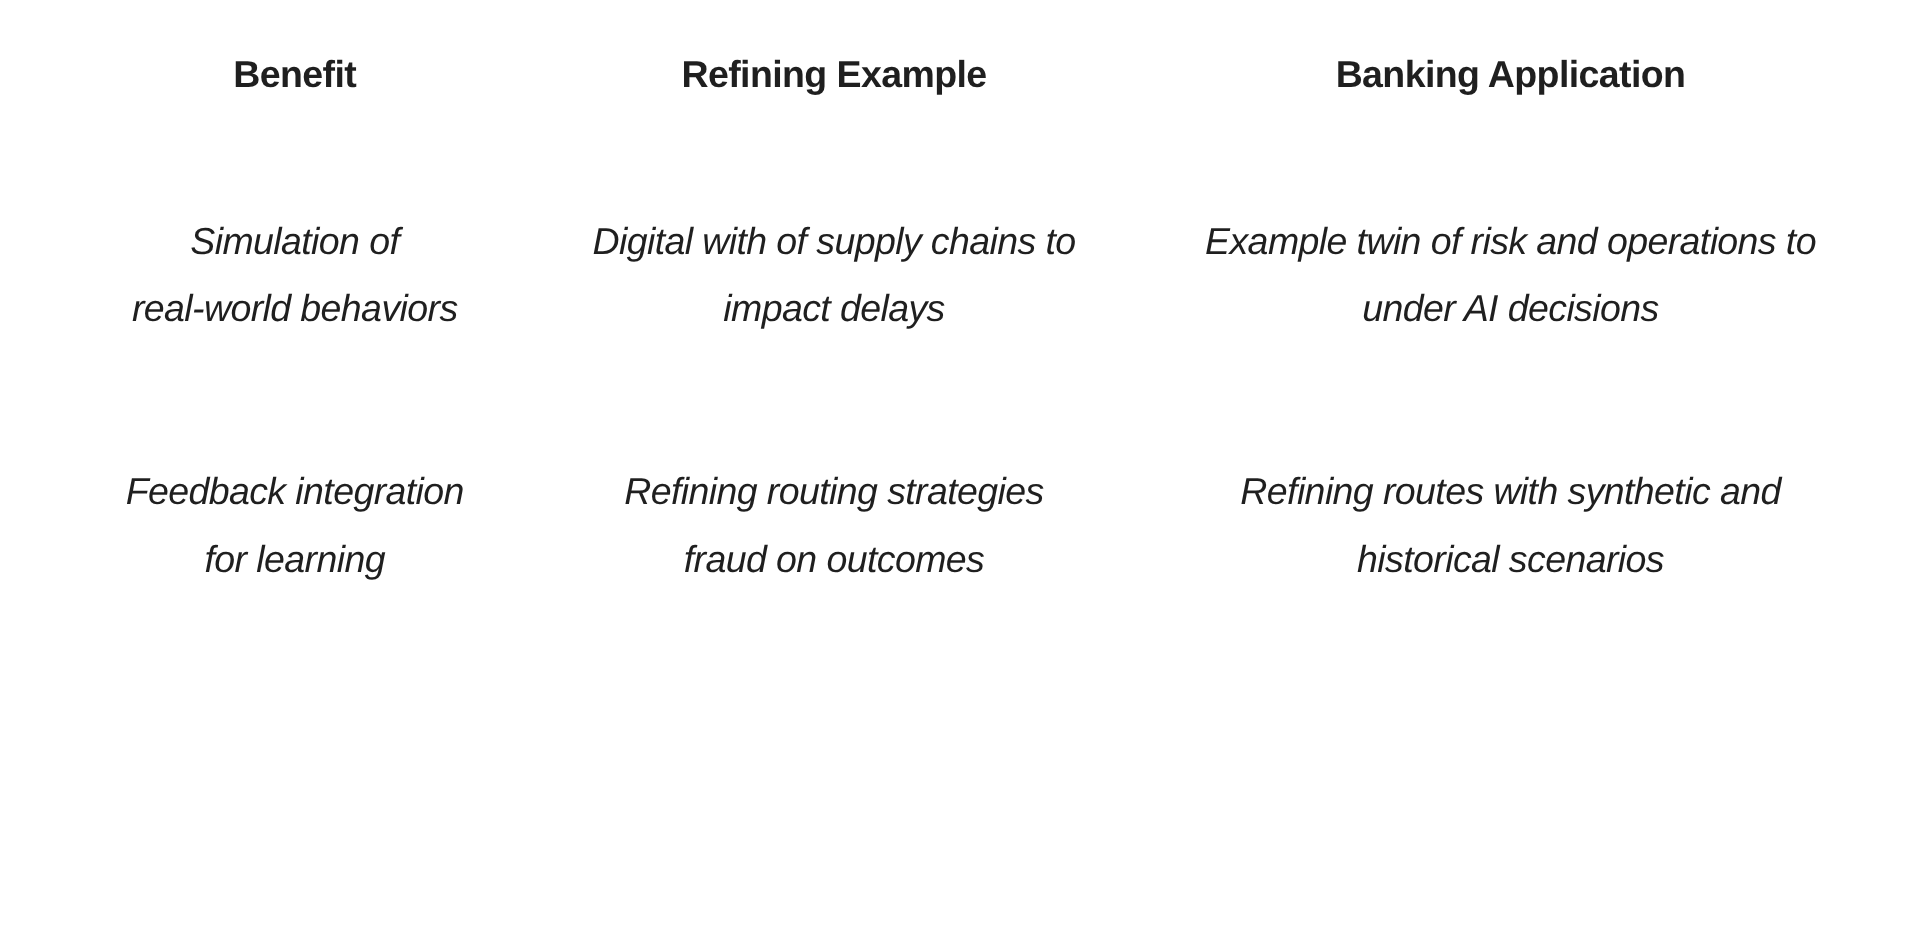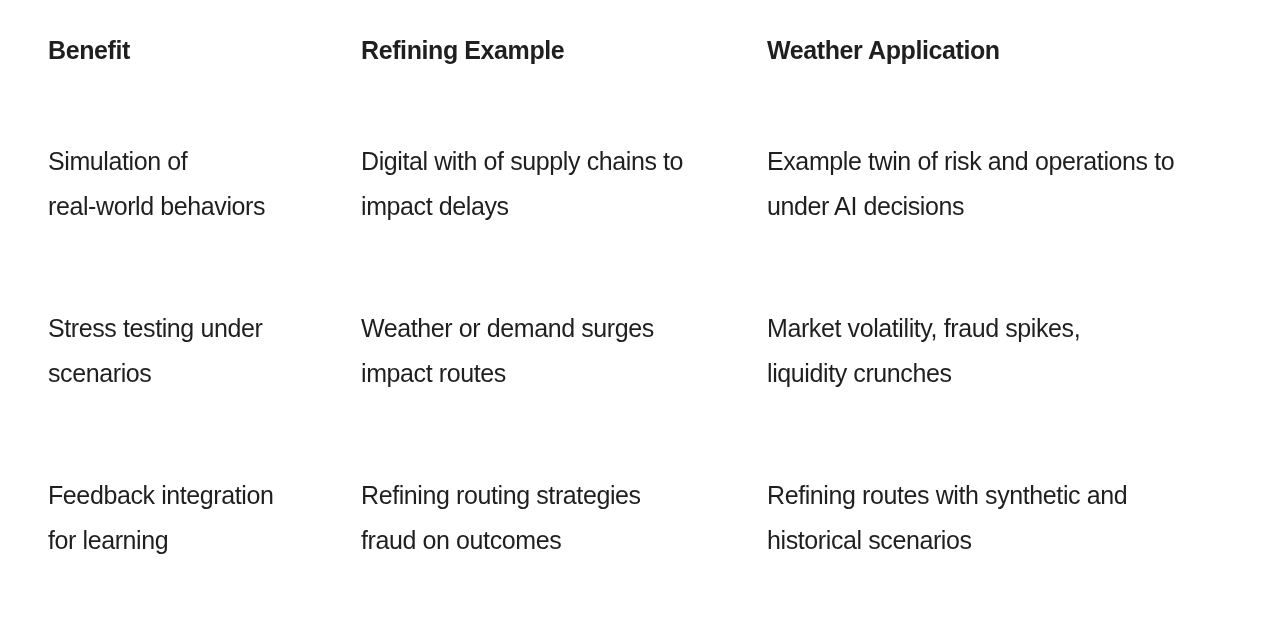--- a/index.html
+++ b/index.html
@@ -1,47 +1,42 @@
 <!DOCTYPE html>
 <html><head>
   <meta charset="utf-8">
   <style>
     html, body { margin: 0; padding: 0; background: #ffffff; }
     body { width: 1278px; height: 624px; overflow: hidden; position: relative;
            font-family: "Liberation Sans", sans-serif; color: #1f1f1f; }
     table { position: absolute; left: 40px; top: 20px; border-collapse: collapse; }
-    th, td { text-align: left; vertical-align: top; padding: 8px 8px; font-size: 25px;
+    th, td { text-align: center; vertical-align: top; padding: 8px 8px; font-size: 25px;
              line-height: 45px; letter-spacing: -0.4px; }
     th { font-weight: bold; padding-bottom: 58px; }
-    td { padding-bottom: 69px; }
+    td { padding-bottom: 69px; font-style: italic; }
     .c1 { width: 297px; }
     .c2 { width: 390px; }
     .c3 { width: 480px; }
   </style>
 </head>
 <body>
 
 <table>
   <thead>
     <tr>
       <th class="c1">Benefit</th>
       <th class="c2">Refining Example</th>
-      <th class="c3">Weather Application</th>
+      <th class="c3">Banking Application</th>
     </tr>
   </thead>
   <tbody>
     <tr>
       <td><span>Simulation of</span><br><span>real-world behaviors</span></td>
       <td><span>Digital with of supply chains to</span><br><span>impact delays</span></td>
       <td><span>Example twin of risk and operations to</span><br><span>under AI decisions</span></td>
-    </tr>
-    <tr>
-      <td><span>Stress testing under</span><br><span>scenarios</span></td>
-      <td><span>Weather or demand surges</span><br><span>impact routes</span></td>
-      <td><span>Market volatility, fraud spikes,</span><br><span>liquidity crunches</span></td>
     </tr>
     <tr>
       <td><span>Feedback integration</span><br><span>for learning</span></td>
       <td><span>Refining routing strategies</span><br><span>fraud on outcomes</span></td>
       <td><span>Refining routes with synthetic and</span><br><span>historical scenarios</span></td>
     </tr>
   </tbody>
 </table>
 
 </body></html>

